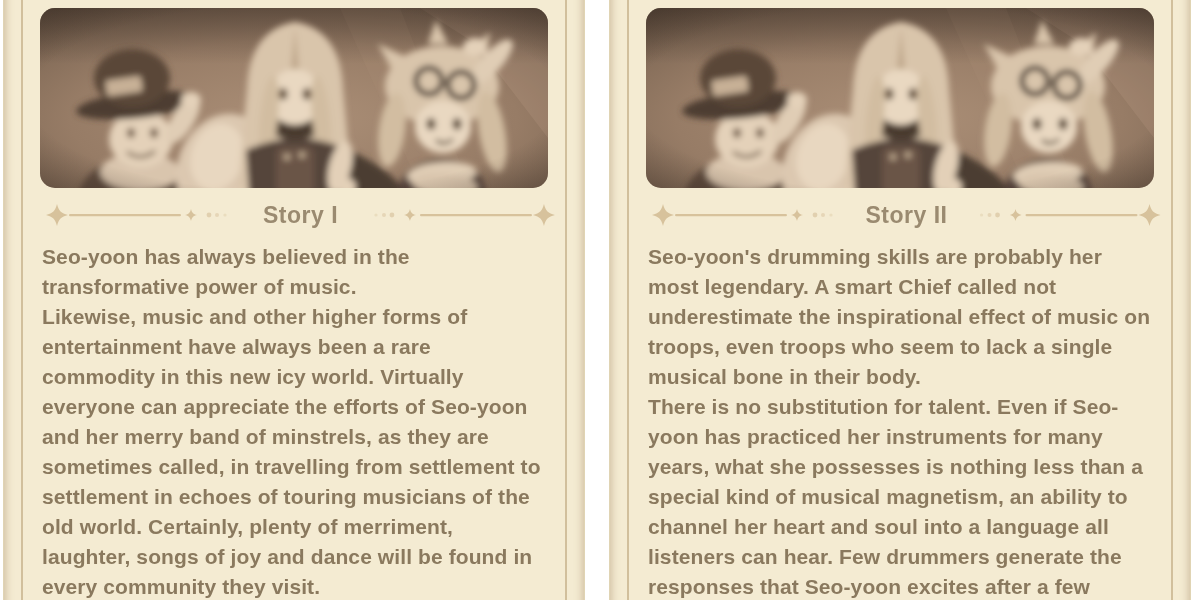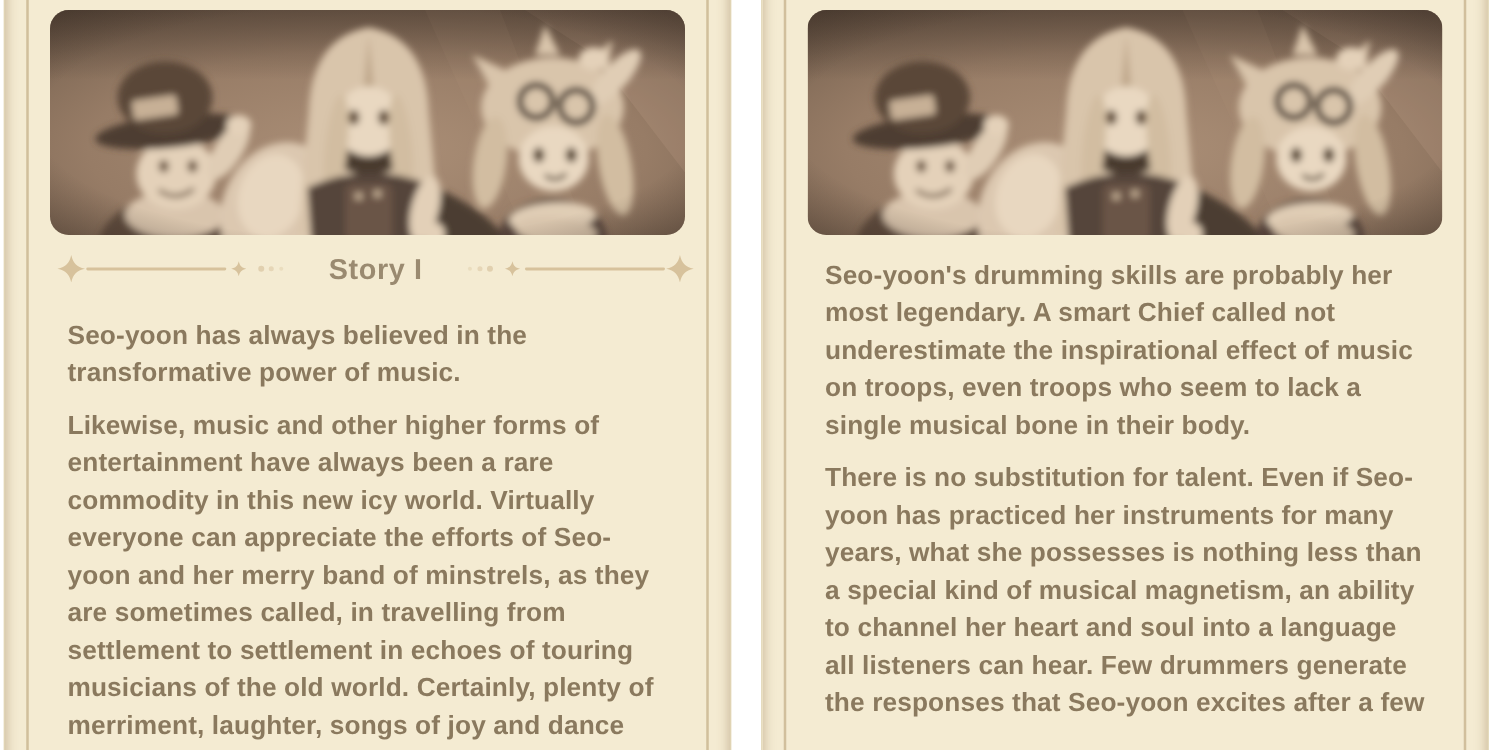--- a/index.html
+++ b/index.html
@@ -67,21 +67,21 @@
     white-space: nowrap;
   }
   .story-text {
     padding: 6px 38px 0 38px;
     font-size: 21px;
     line-height: 30px;
     font-weight: 700;
     color: #8a795e;
     letter-spacing: .1px;
   }
-  .story-text p { margin: 12px; }
+  .story-text p { margin: 0; }
   .defs-holder { position: absolute; width: 0; height: 0; overflow: hidden; }
 </style>
 </head>
 <body>
 
 <svg class="defs-holder" aria-hidden="true">
   <defs>
     <radialGradient id="pbg" cx="50%" cy="62%" r="80%">
       <stop offset="0%" stop-color="#ab8f77"></stop>
       <stop offset="55%" stop-color="#977c66"></stop>
@@ -202,19 +202,32 @@
     </div>
   </section>
 
   <section class="story-card right">
     <div class="frame"></div>
     <div class="photo-wrap">
       <svg class="photo-svg" viewBox="0 0 508 180" preserveAspectRatio="none">
         <use href="#photoScene"></use>
       </svg>
     </div>
+    <div class="title-row">
+      <span class="orn flip">
+        <svg viewBox="0 0 190 22" preserveAspectRatio="xMaxYMid meet">
+            <use href="#ornament"></use>
+          </svg>
+      </span>
+      <span class="card-title">Story II</span>
+      <span class="orn">
+        <svg viewBox="0 0 190 22" preserveAspectRatio="xMaxYMid meet">
+            <use href="#ornament"></use>
+          </svg>
+      </span>
+    </div>
     <div class="story-text">
       <p>Seo-yoon's drumming skills are probably her most legendary. A smart Chief called not underestimate the inspirational effect of music on troops, even troops who seem to lack a single musical bone in their body.</p>
       <p>There is no substitution for talent. Even if Seo-yoon has practiced her instruments for many years, what she possesses is nothing less than a special kind of musical magnetism, an ability to channel her heart and soul into a language all listeners can hear. Few drummers generate the responses that Seo-yoon excites after a few</p>
     </div>
   </section>
 
 </div>
 
 </body></html>

